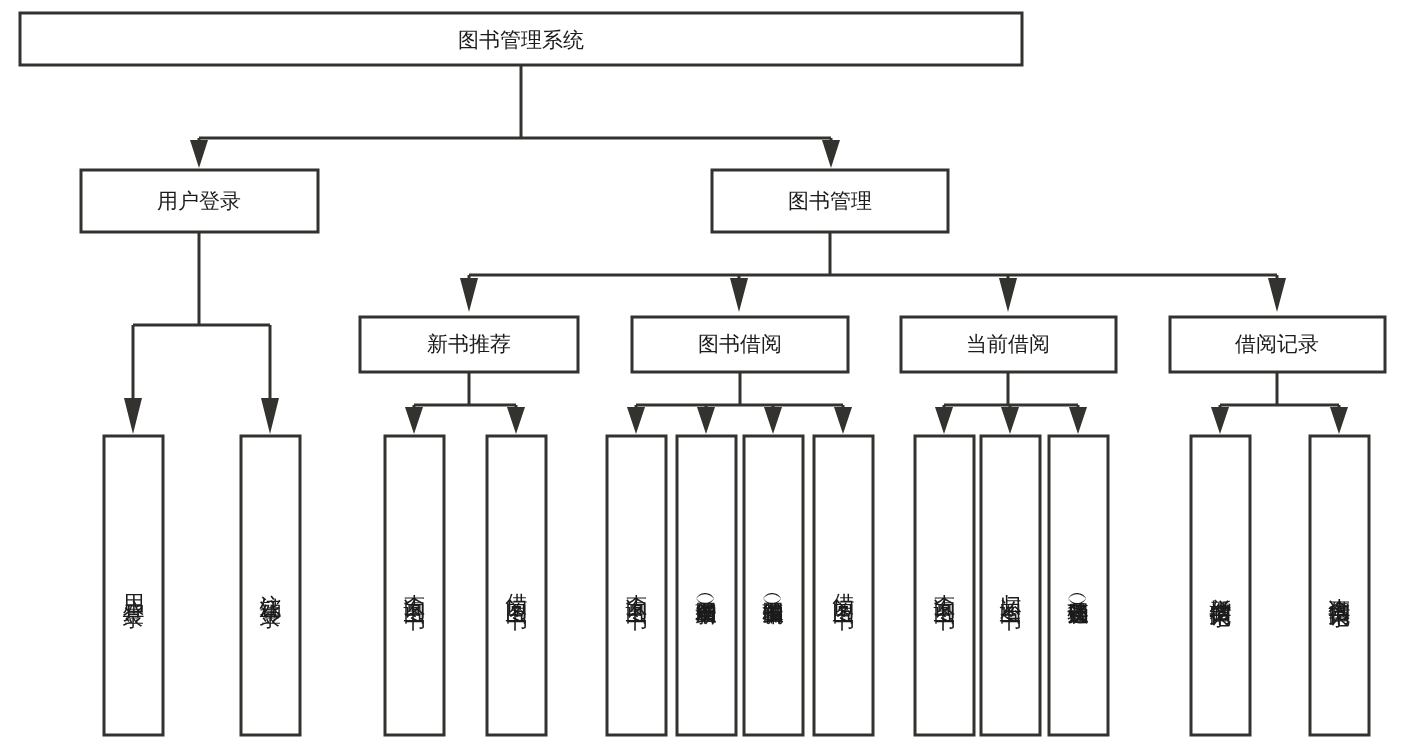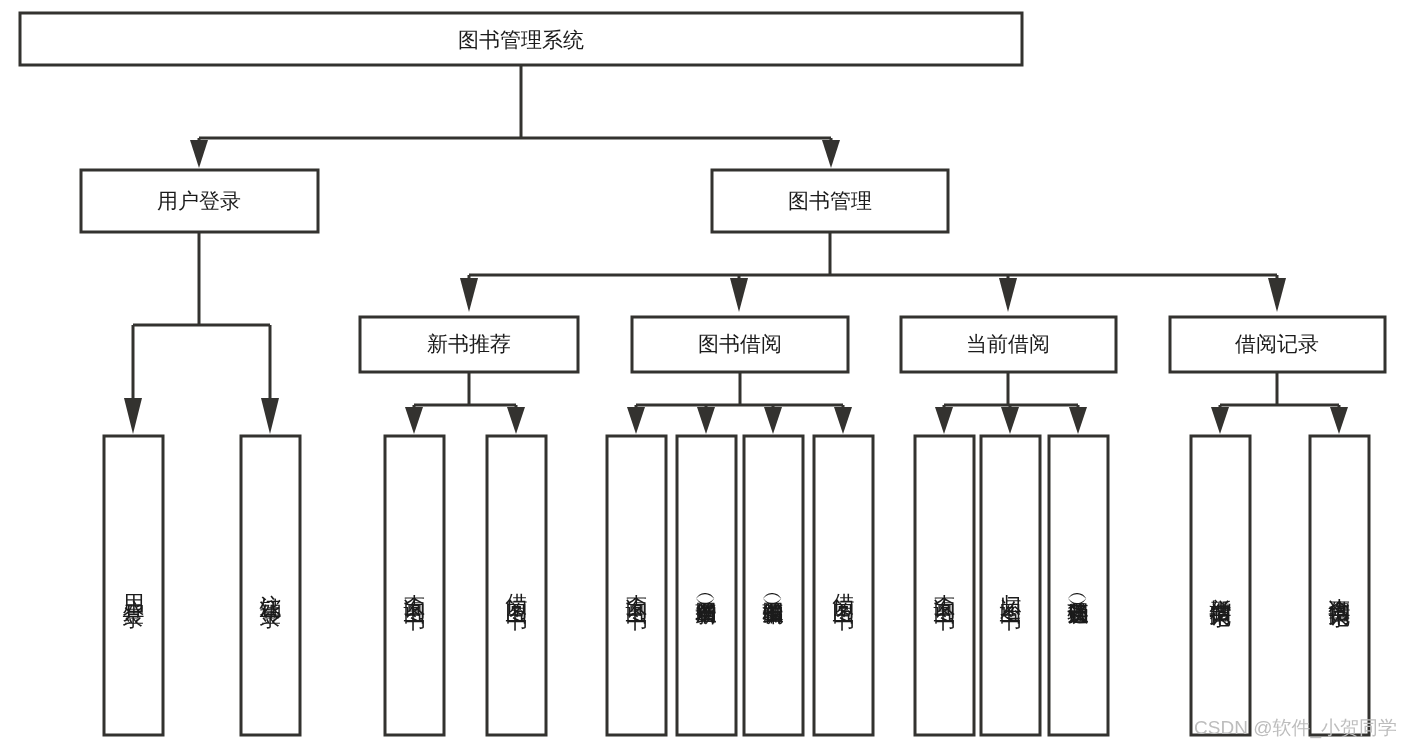--- a/index.html
+++ b/index.html
@@ -223,15 +223,14 @@
   <div class="vlabel tight" style="left:744px; top:436px; width:59px; height:299px;">编辑图书（管理员）</div>
   <div class="vlabel" style="left:814px; top:436px; width:59px; height:299px;">借阅图书</div>
 
   <div class="vlabel" style="left:915px; top:436px; width:59px; height:299px;">查询图书</div>
   <div class="vlabel" style="left:981px; top:436px; width:59px; height:299px;">归还图书</div>
   <div class="vlabel tight" style="left:1049px; top:436px; width:59px; height:299px;">确认归还（管理员）</div>
 
   <div class="vlabel" style="left:1191px; top:436px; width:59px; height:299px; letter-spacing:2px;">新增借阅记录</div>
   <div class="vlabel" style="left:1310px; top:436px; width:59px; height:299px; letter-spacing:2px;">查询借阅记录</div>
 
-  <div class="watermark">CSDN @软件_小贺同学</div>
 
 </div>
 
 </body></html>

